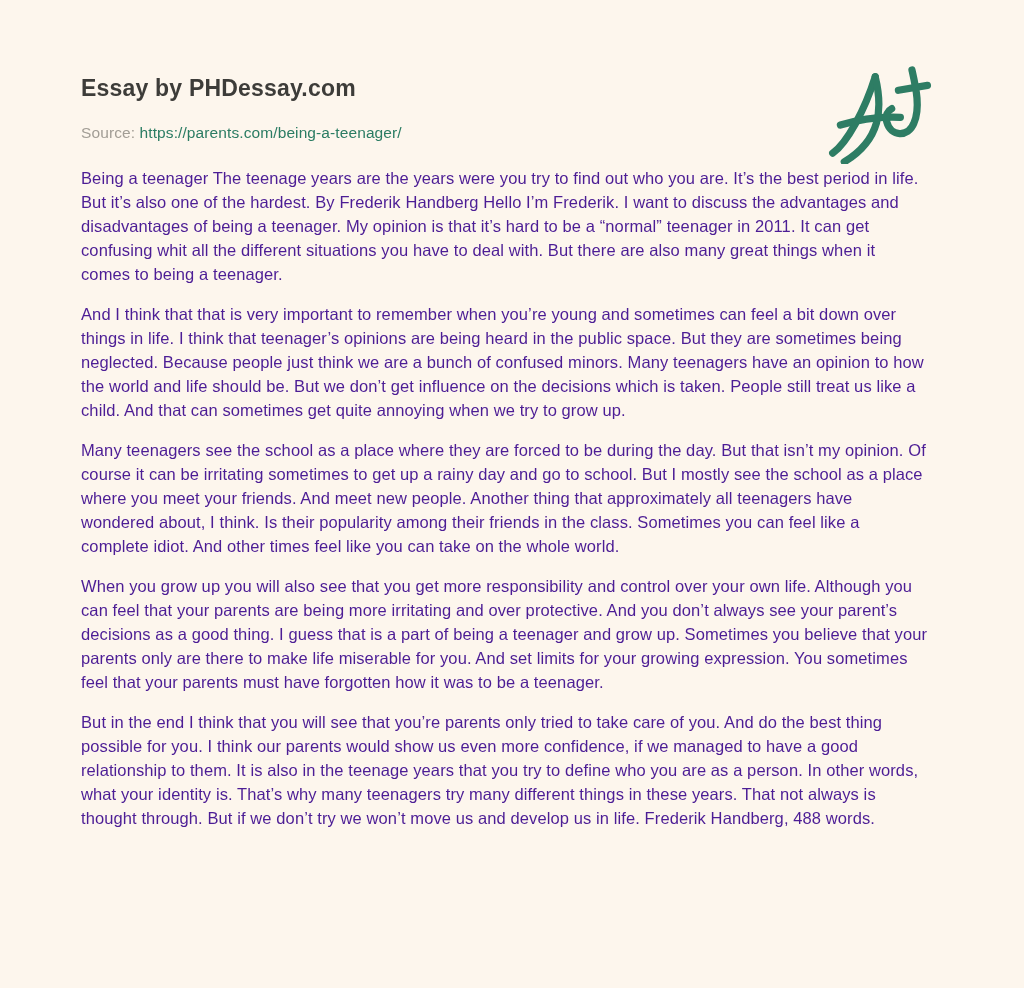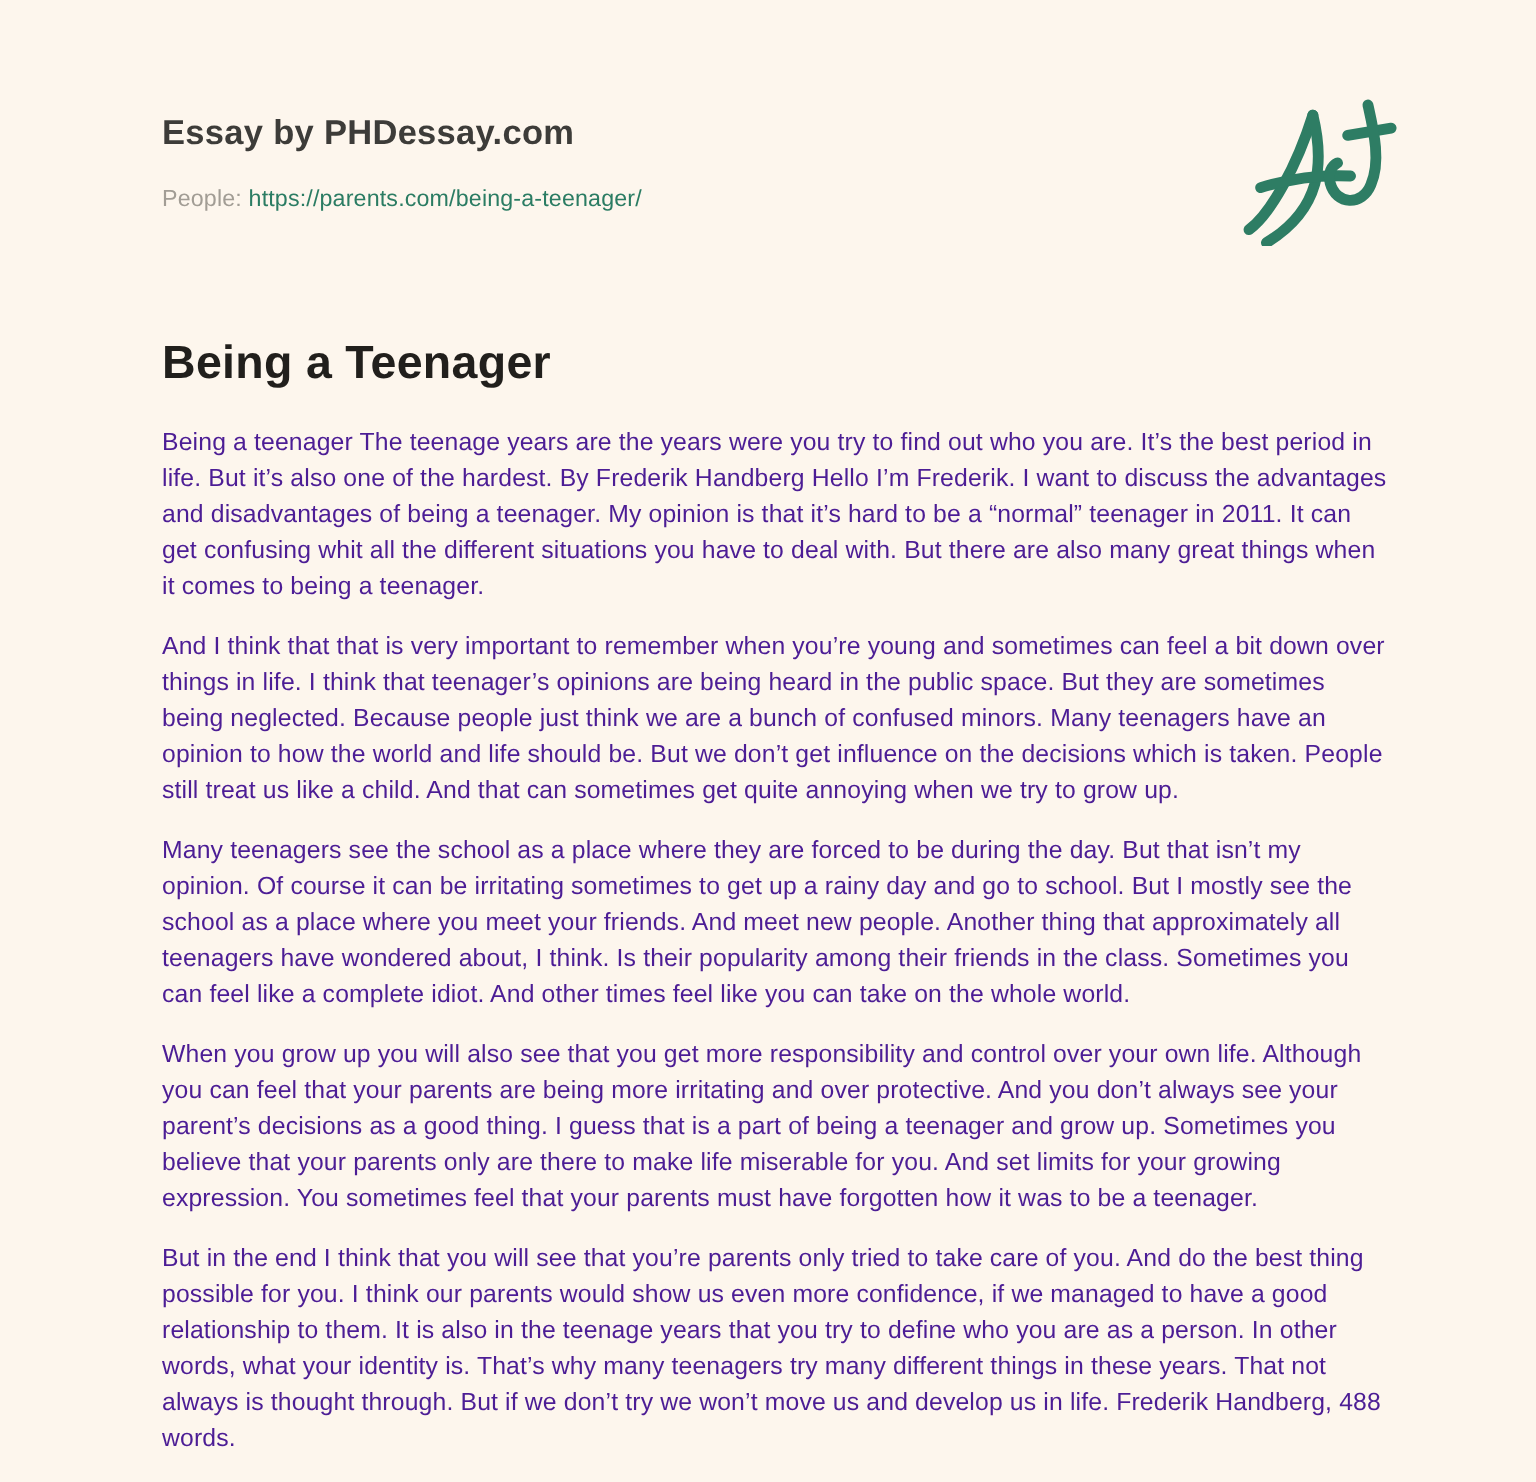--- a/index.html
+++ b/index.html
@@ -11,21 +11,21 @@
     width: 1024px;
     height: 988px;
     background: #fdf6ed;
     font-family: "Liberation Sans", sans-serif;
     overflow: hidden;
   }
   .page {
     position: relative;
     width: 1024px;
     height: 988px;
-    padding: 74px 96px 0 108px;
+    padding: 74px 96px 0 81px;
   }
   .header {
     position: relative;
   }
   .site-title {
     margin: 0;
     font-size: 23px;
     font-weight: 700;
     color: #3d3c39;
     letter-spacing: 0.2px;
@@ -70,36 +70,35 @@
 </style>
 </head>
 <body>
 
 <div class="page">
 
   <div class="header">
     <h1 class="site-title">Essay by PHDessay.com</h1>
 
     <div class="source-line">
-      <span>People:</span>
+      <span>Source:</span>
       <a href="#">https://parents.com/being-a-teenager/</a>
     </div>
 
     <svg class="logo" viewBox="0 0 120 105" aria-hidden="true">
       <g fill="none" stroke="#2e7d64" stroke-linecap="round" stroke-width="7.5">
         <path d="M 9,94 C 24,83 42,50 53,15"></path>
         <path d="M 53,15 C 61,48 59,80 21,103"></path>
         <path d="M 17,65 C 40,58 60,56 79,57"></path>
         <path d="M 77,29 L 107,24"></path>
         <path d="M 91,8 C 95,26 100,47 93,63 C 87,78 69,77 65,62 C 63,55 66,50 70,48"></path>
       </g>
     </svg>
   </div>
 
-  <h2 class="doc-title">Being a Teenager</h2>
 
   <div class="essay-body">
     <p>Being a teenager The teenage years are the years were you try to find out who you are. It’s the best period in life. But it’s also one of the hardest. By Frederik Handberg Hello I’m Frederik. I want to discuss the advantages and disadvantages of being a teenager. My opinion is that it’s hard to be a “normal” teenager in 2011. It can get confusing whit all the different situations you have to deal with. But there are also many great things when it comes to being a teenager.</p>
     <p>And I think that that is very important to remember when you’re young and sometimes can feel a bit down over things in life. I think that teenager’s opinions are being heard in the public space. But they are sometimes being neglected. Because people just think we are a bunch of confused minors. Many teenagers have an opinion to how the world and life should be. But we don’t get influence on the decisions which is taken. People still treat us like a child. And that can sometimes get quite annoying when we try to grow up.</p>
     <p>Many teenagers see the school as a place where they are forced to be during the day. But that isn’t my opinion. Of course it can be irritating sometimes to get up a rainy day and go to school. But I mostly see the school as a place where you meet your friends. And meet new people. Another thing that approximately all teenagers have wondered about, I think. Is their popularity among their friends in the class. Sometimes you can feel like a complete idiot. And other times feel like you can take on the whole world.</p>
     <p>When you grow up you will also see that you get more responsibility and control over your own life. Although you can feel that your parents are being more irritating and over protective. And you don’t always see your parent’s decisions as a good thing. I guess that is a part of being a teenager and grow up. Sometimes you believe that your parents only are there to make life miserable for you. And set limits for your growing expression. You sometimes feel that your parents must have forgotten how it was to be a teenager.</p>
     <p>But in the end I think that you will see that you’re parents only tried to take care of you. And do the best thing possible for you. I think our parents would show us even more confidence, if we managed to have a good relationship to them. It is also in the teenage years that you try to define who you are as a person. In other words, what your identity is. That’s why many teenagers try many different things in these years. That not always is thought through. But if we don’t try we won’t move us and develop us in life. Frederik Handberg, 488 words.</p>
   </div>
 
 </div>

